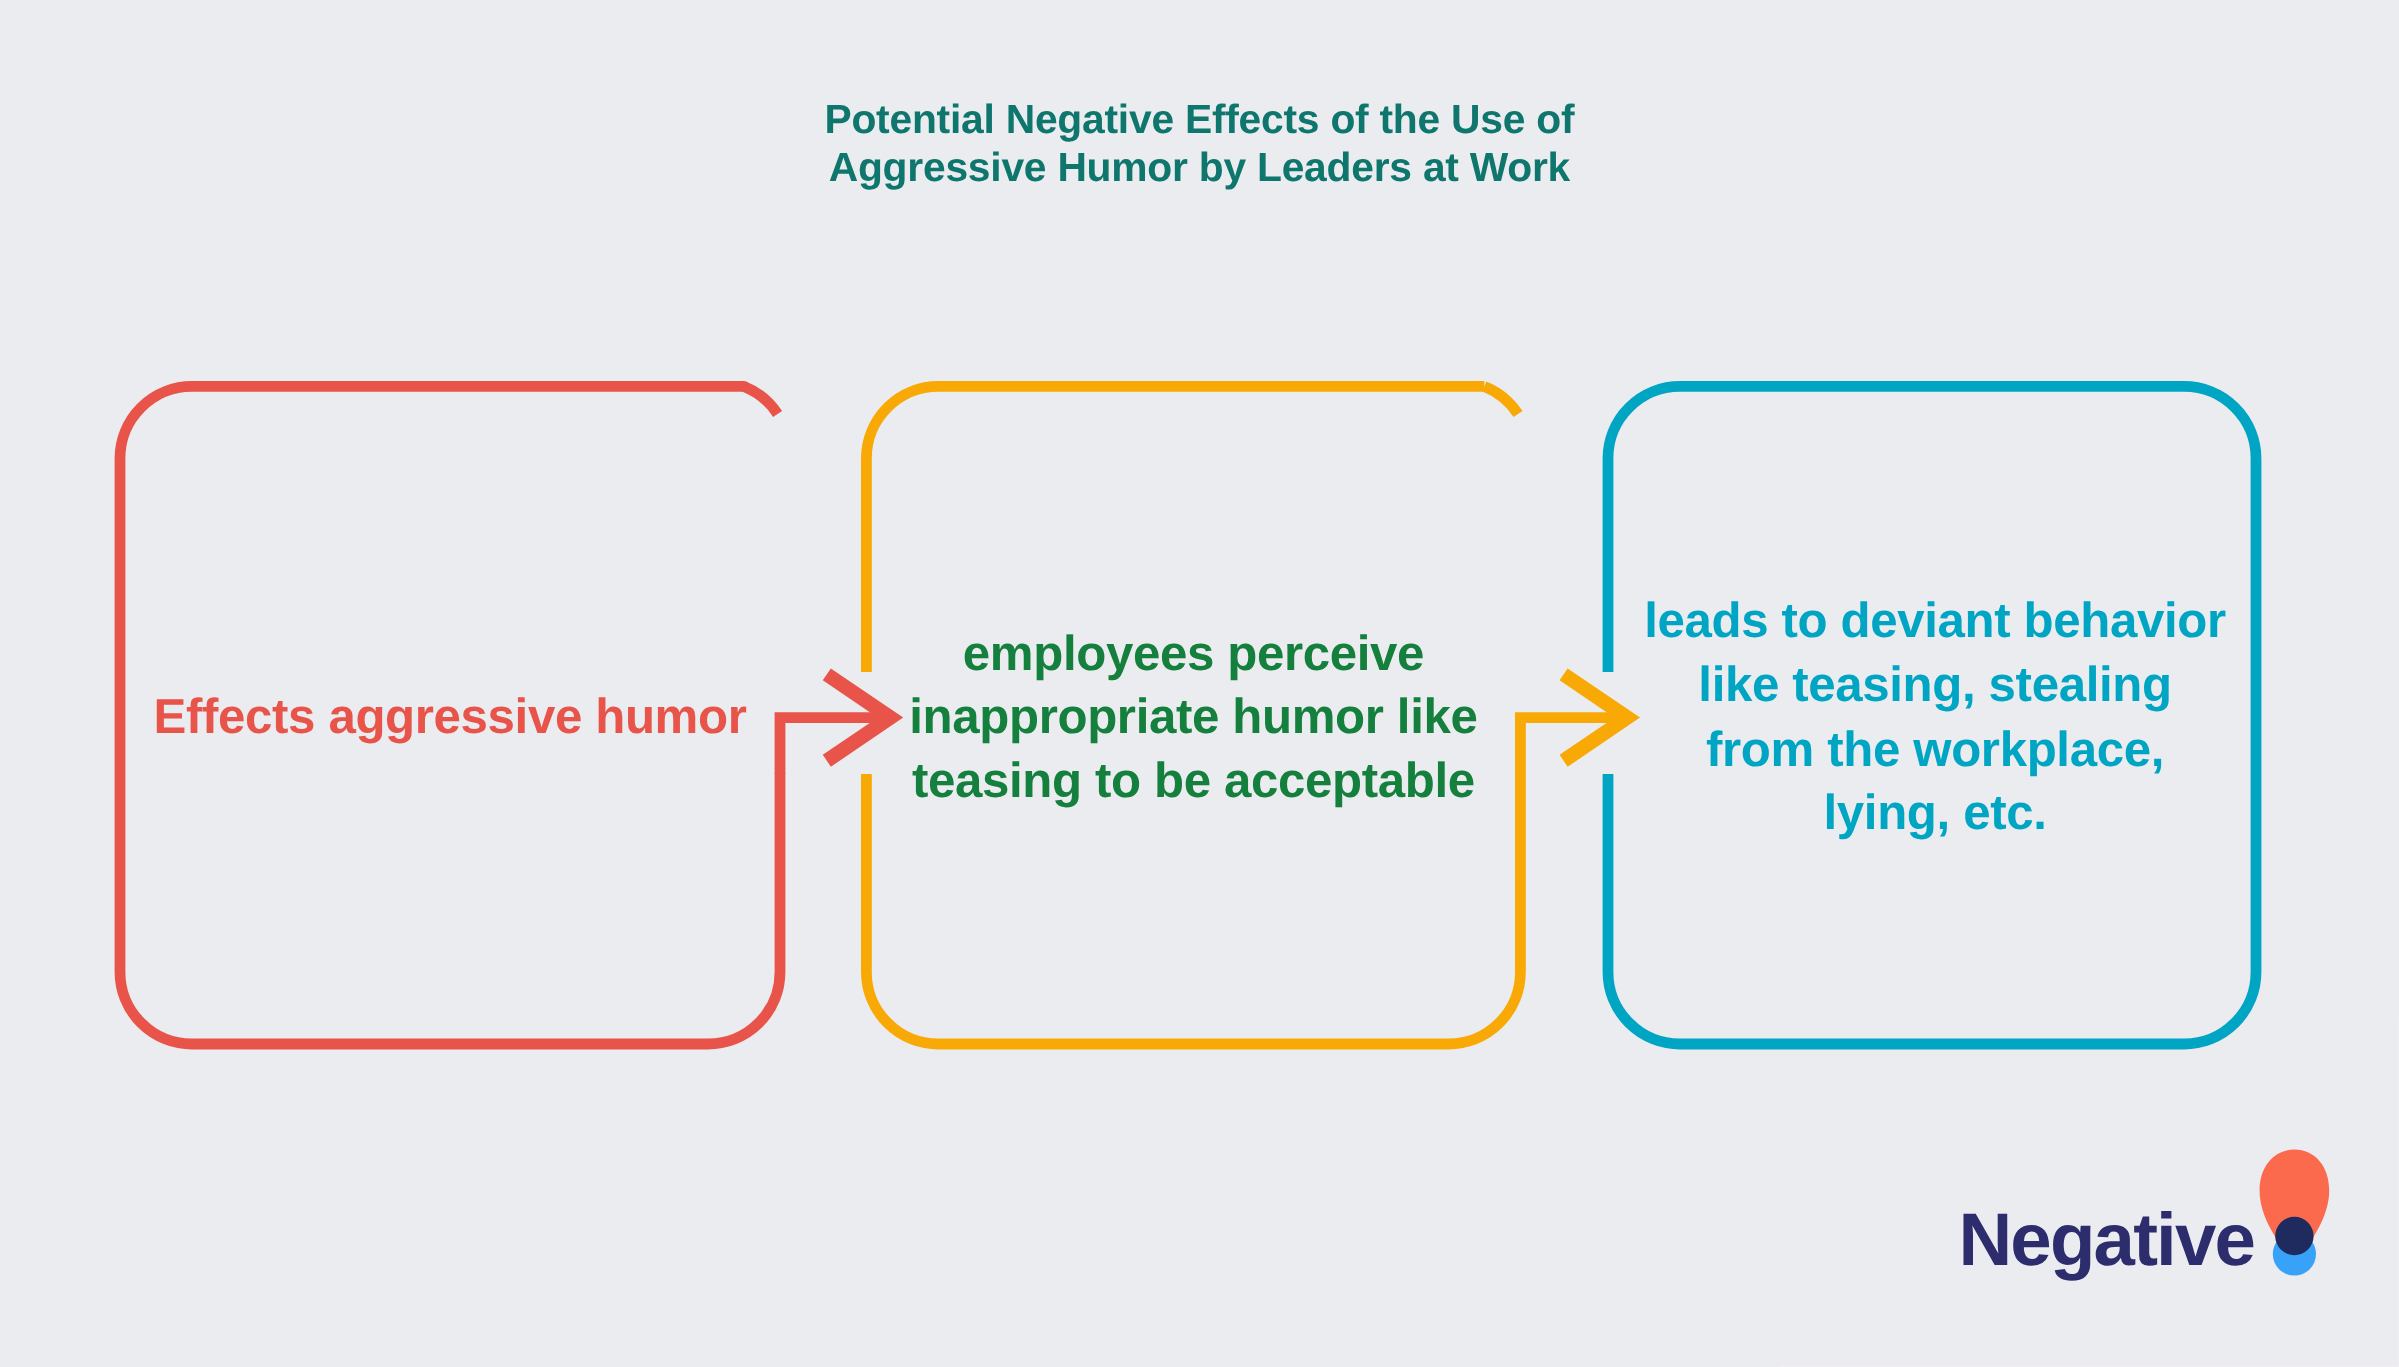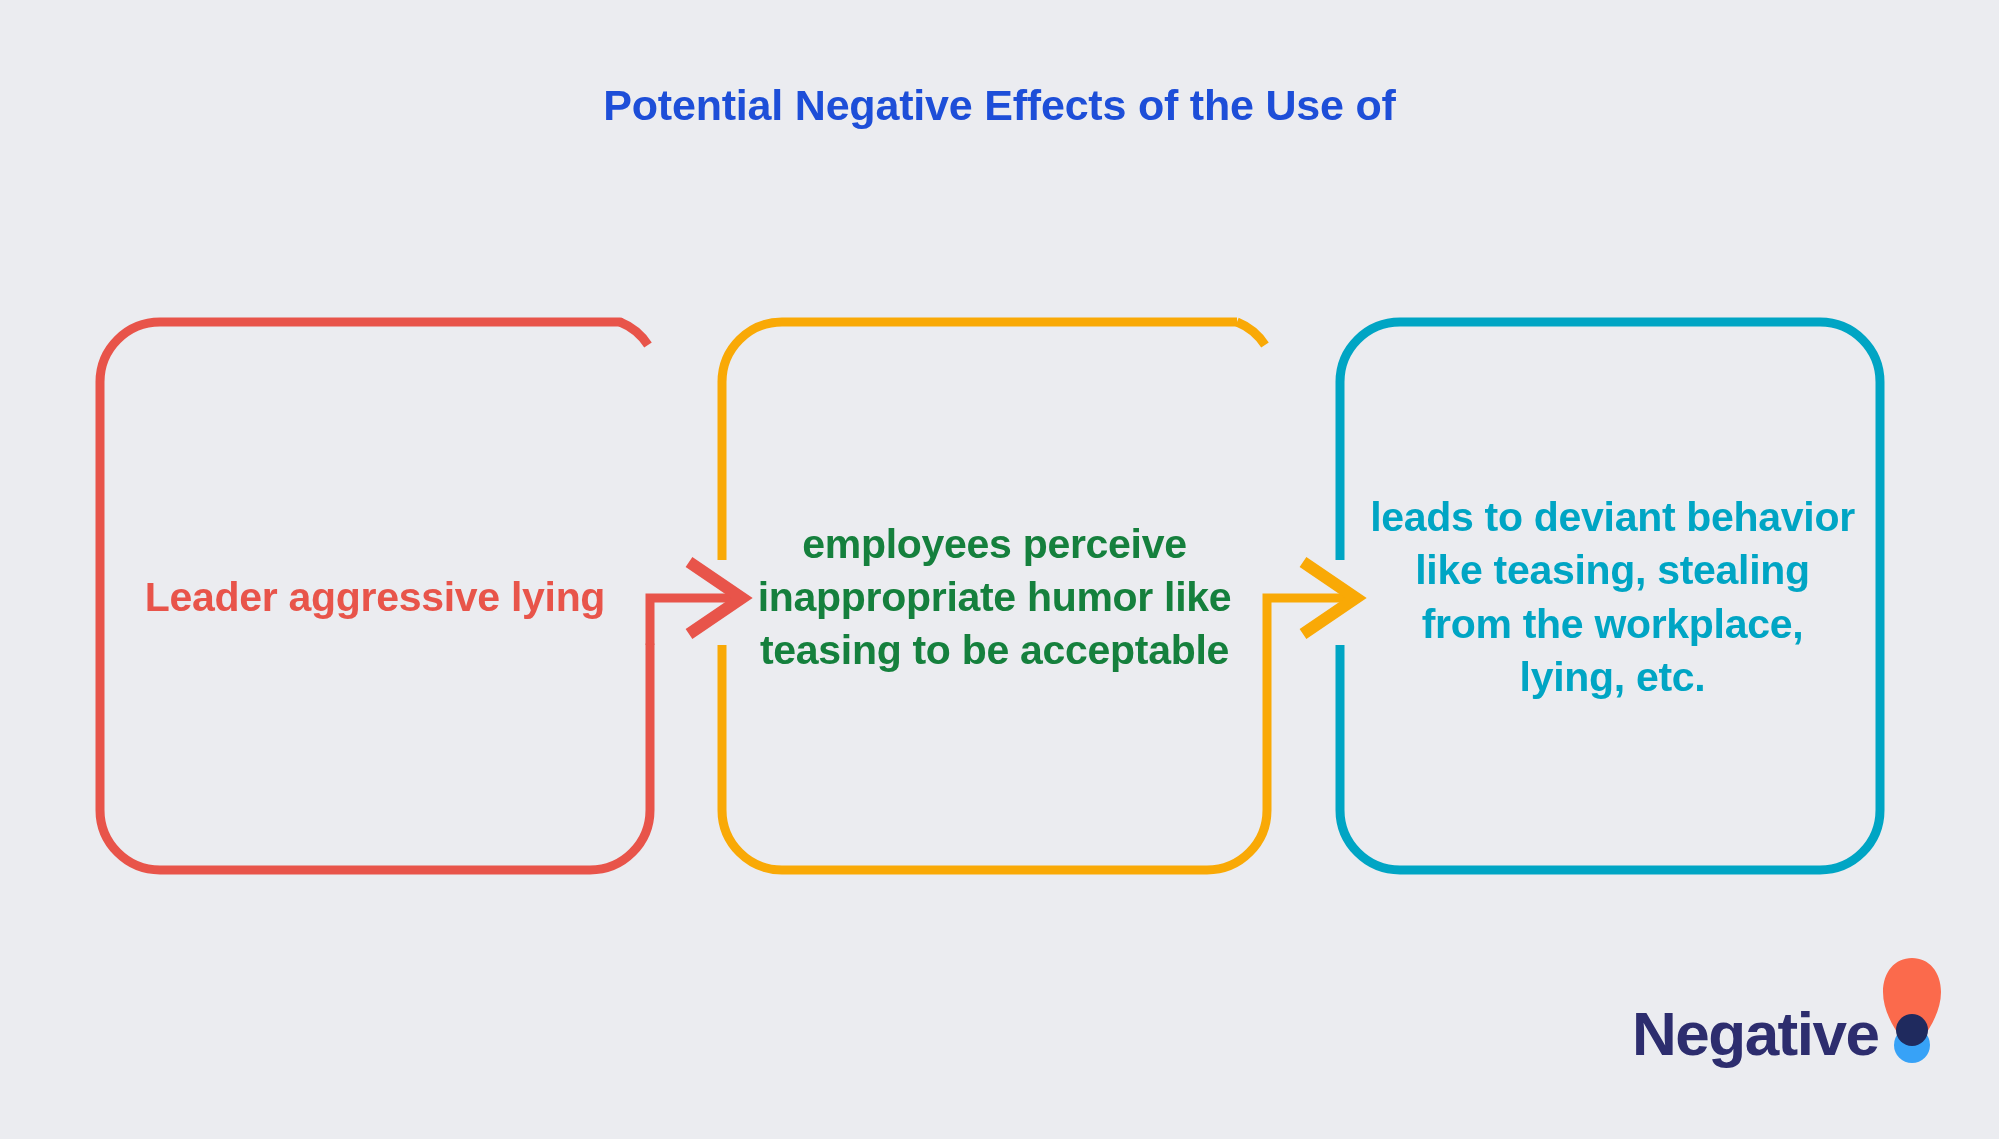--- a/index.html
+++ b/index.html
@@ -25,23 +25,23 @@
   #title-block {
     position: absolute;
     left: 0;
     top: 80px;
     width: 1999px;
     text-align: center;
     line-height: 1.18;
   }
   .title-line {
     display: block;
-    color: #1d4ed8;
+    color: #0f766e;
     font-family: "Liberation Sans", sans-serif;
-    font-size: 43px;
+    font-size: 34px;
     font-weight: bold;
     letter-spacing: -0.2px;
   }
 
   
   #flow-svg {
     position: absolute;
     left: 0;
     top: 0;
     width: 1999px;
@@ -105,20 +105,21 @@
     height: 110px;
   }
 </style>
 </head>
 <body>
 
 <div id="infographic">
 
   <div id="title-block">
     <span class="title-line">Potential Negative Effects of the Use of</span>
+    <span class="title-line">Aggressive Humor by Leaders at Work</span>
   </div>
 
   <svg id="flow-svg" viewBox="0 0 1999 1139" aria-hidden="true">
 
     <g>
 
       <path d="M 620 322
                L 160 322
                A 60 60 0 0 0 100 382
                L 100 810
@@ -163,21 +164,21 @@
                L 1820 322
                A 60 60 0 0 1 1880 382
                L 1880 810
                A 60 60 0 0 1 1820 870
                L 1400 870
                A 60 60 0 0 1 1340 810
                L 1340 645" fill="none" stroke="#00a5c4" stroke-width="9" stroke-linecap="butt" stroke-linejoin="round"></path>
     </g>
   </svg>
 
-  <div class="box-text" id="box-text-1">Leader aggressive lying</div>
+  <div class="box-text" id="box-text-1">Effects aggressive humor</div>
   <div class="box-text" id="box-text-2">employees perceive inappropriate humor like teasing to be acceptable</div>
   <div class="box-text" id="box-text-3">leads to deviant behavior like teasing, stealing from the workplace, lying, etc.</div>
 
   <div id="betterup-logo">
     <div id="betterup-wordmark">Negative</div>
     <svg id="betterup-mark" viewBox="0 0 66 110" aria-hidden="true">
 
       <path d="M 33 3
                C 50 3 62 17 62 37
                C 62 55 52 72 42 86

